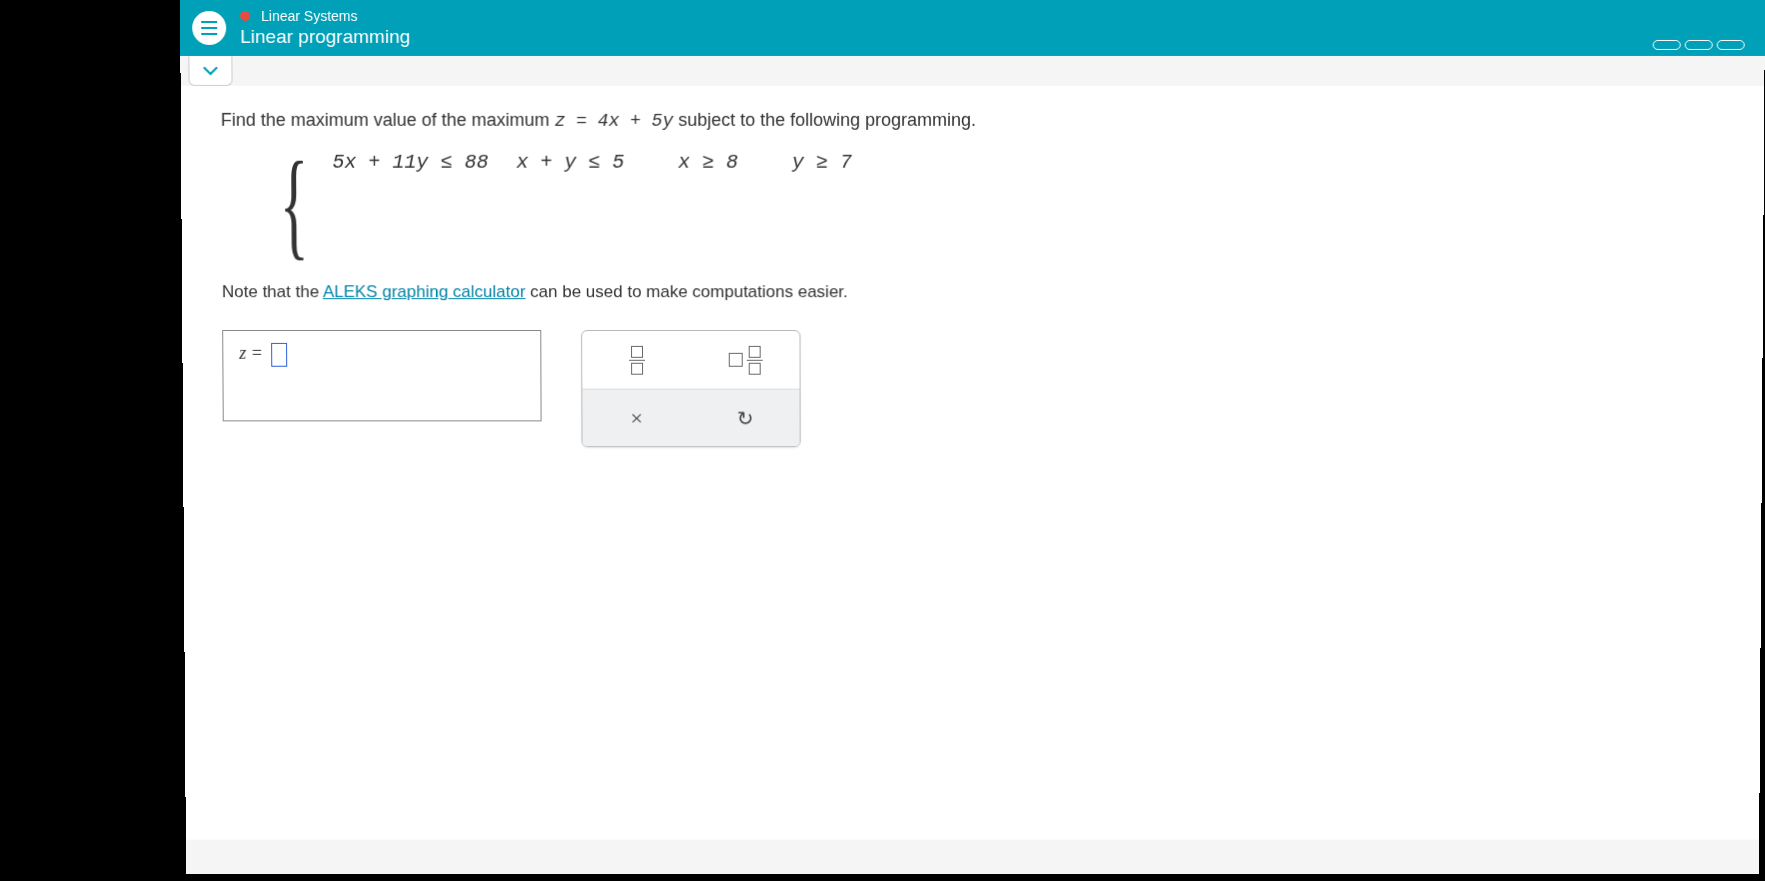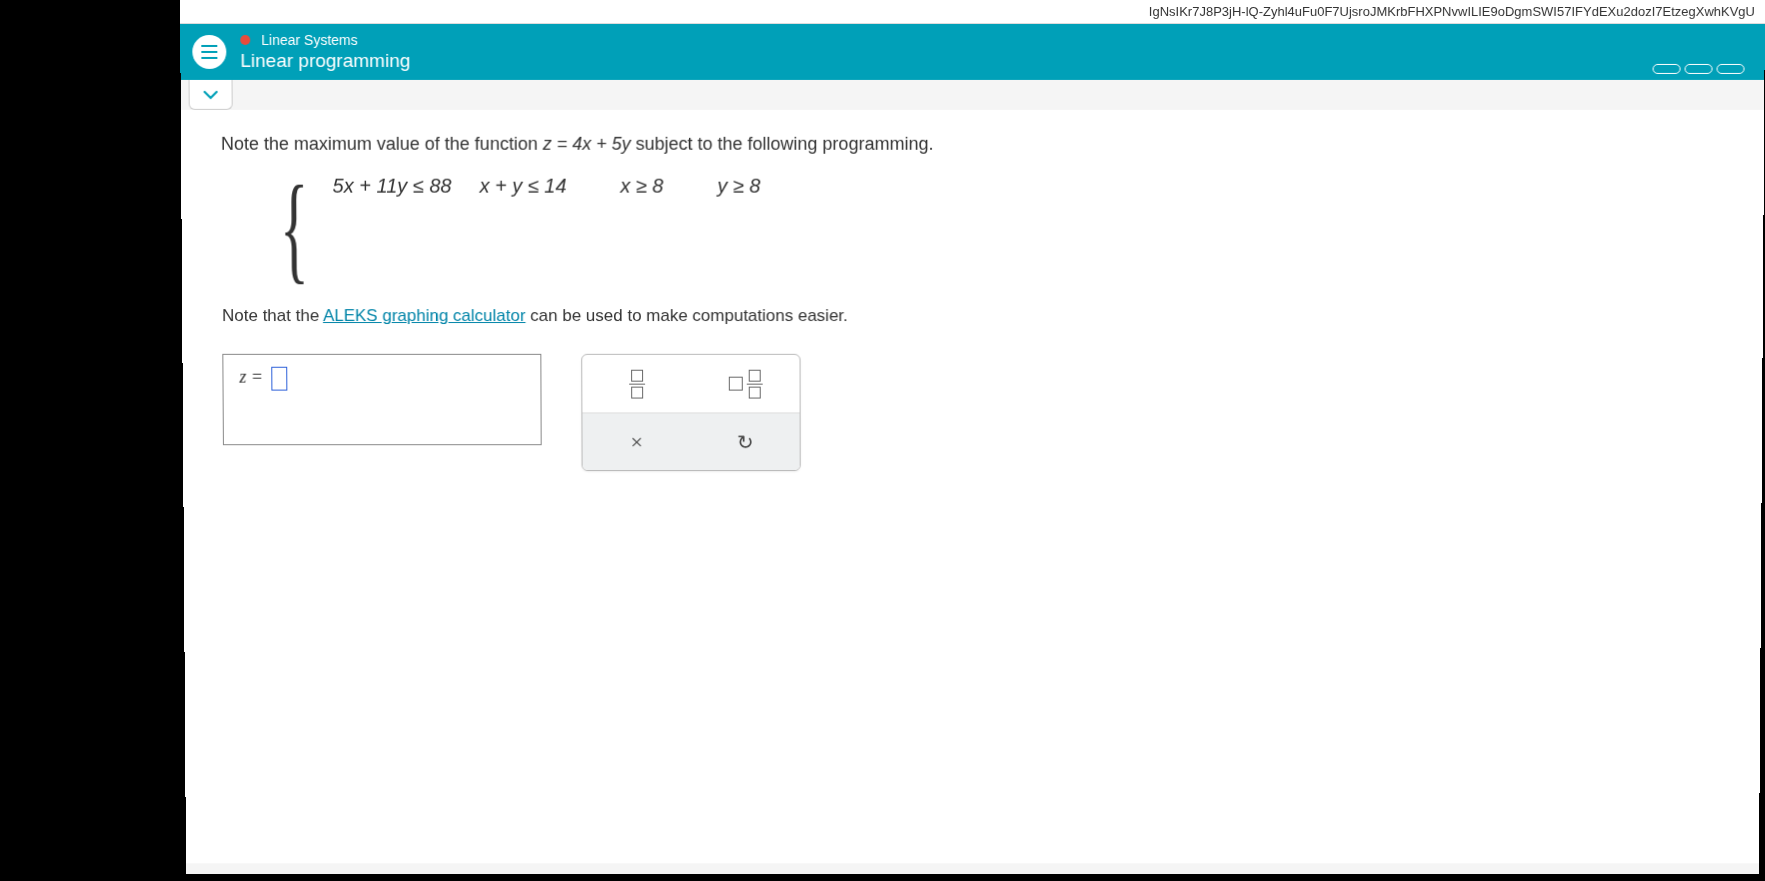--- a/index.html
+++ b/index.html
@@ -94,21 +94,21 @@
     }
     .content {
       background: #fff;
       padding: 24px 40px 300px 40px;
       min-height: 760px;
       color: #333;
       font-size: 18px;
     }
     .question { margin-bottom: 14px; }
     .math-inline {
-      font-family: Liberation Sans, sans-serif;
+      font-family: Liberation Mono, monospace;
       font-style: italic;
     }
     .constraints {
       display: flex;
       align-items: stretch;
       margin: 12px 0 18px 44px;
       font-family: 'Times New Roman', serif;
       font-size: 20px;
     }
     .brace {
@@ -176,21 +176,20 @@
     .undo-icon {
       font-size: 20px;
       transform: scaleX(-1);
       display: inline-block;
     }
   </style>
 </head>
 <body>
 
 <div class="photo-frame">
-  <div class="url-bar">IgNsIKr7J8P3jH-lQ-Zyhl4uFu0F7UjsroJMKrbFHXPNvwILIE9oDgmSWI57IFYdEXu2dozI7EtzegXwhKVgU</div>
 
   <div class="header">
     <div class="hamburger">
       <span></span>
         <span></span>
         <span></span>
     </div>
     <div class="header-text">
       <div class="header-category">
         <span class="rec-dot"></span>
@@ -206,32 +205,32 @@
   </div>
 
   <div class="dropdown-tab">
     <svg width="16" height="10" viewBox="0 0 16 10">
       <path d="M2 2 L8 8 L14 2" stroke="#00a0b8" stroke-width="2.2" fill="none" stroke-linecap="round"></path>
     </svg>
   </div>
 
   <div class="content">
     <div class="question" style="position:relative; padding-left:0;">
-      <span>Note the maximum value of the function </span>
+      <span>Find the maximum value of the maximum </span>
       <span class="math-inline">z = 4x + 5y</span>
       <span> subject to the following programming.</span>
     </div>
 
     <div class="constraints">
       <div class="brace">{</div>
       <div class="constraint-lines">
         <div class="math-inline">5x + 11y ≤ 88</div>
-        <div class="math-inline" style="padding-left:18px">x + y ≤ 14</div>
+        <div class="math-inline" style="padding-left:18px">x + y ≤ 5</div>
         <div class="math-inline" style="padding-left:44px">x ≥ 8</div>
-        <div class="math-inline" style="padding-left:44px">y ≥ 8</div>
+        <div class="math-inline" style="padding-left:44px">y ≥ 7</div>
       </div>
     </div>
 
     <div class="note">
       <span>Note that the </span>
       <span class="link">ALEKS graphing calculator</span>
       <span> can be used to make computations easier.</span>
     </div>
 
     <div class="answer-row">

